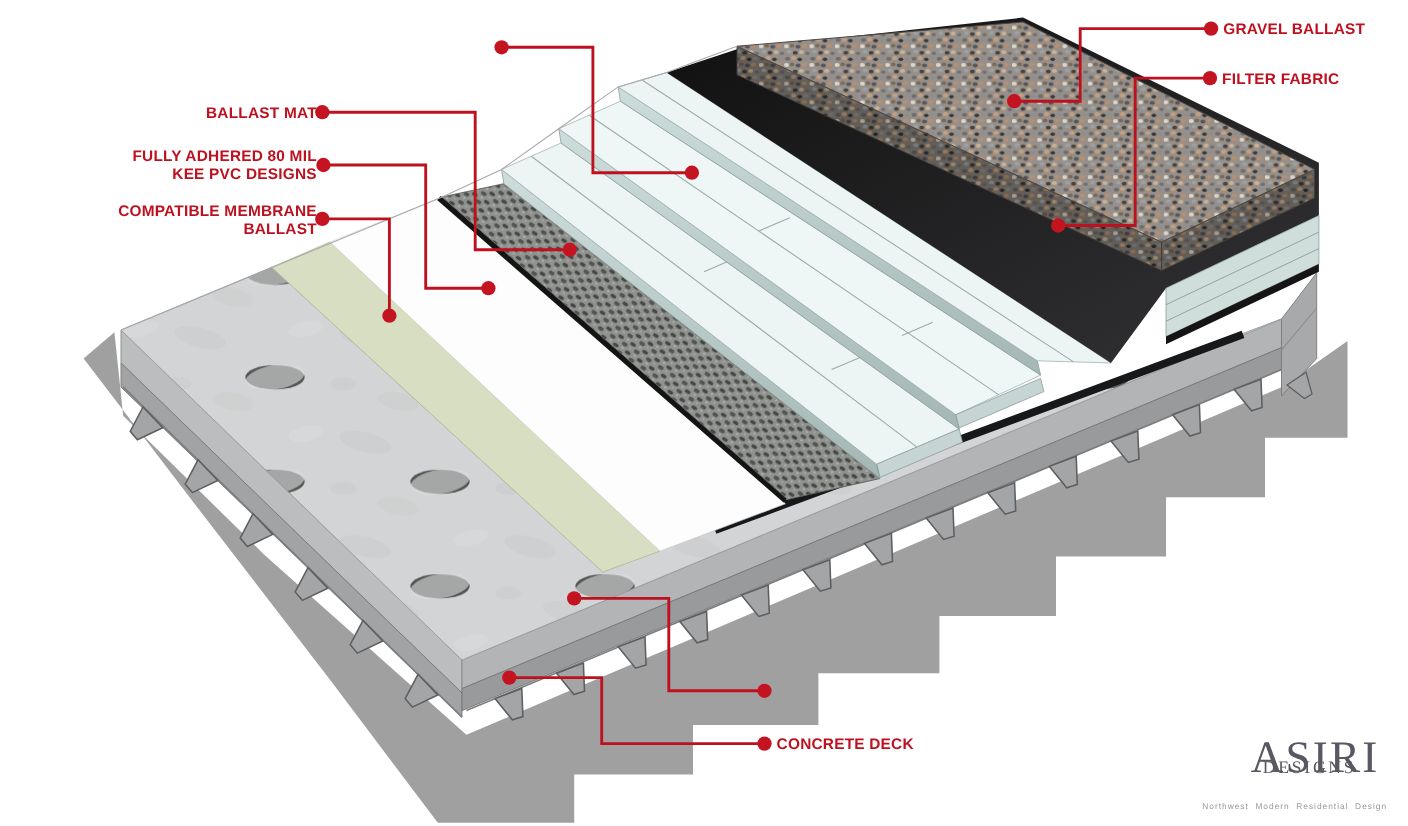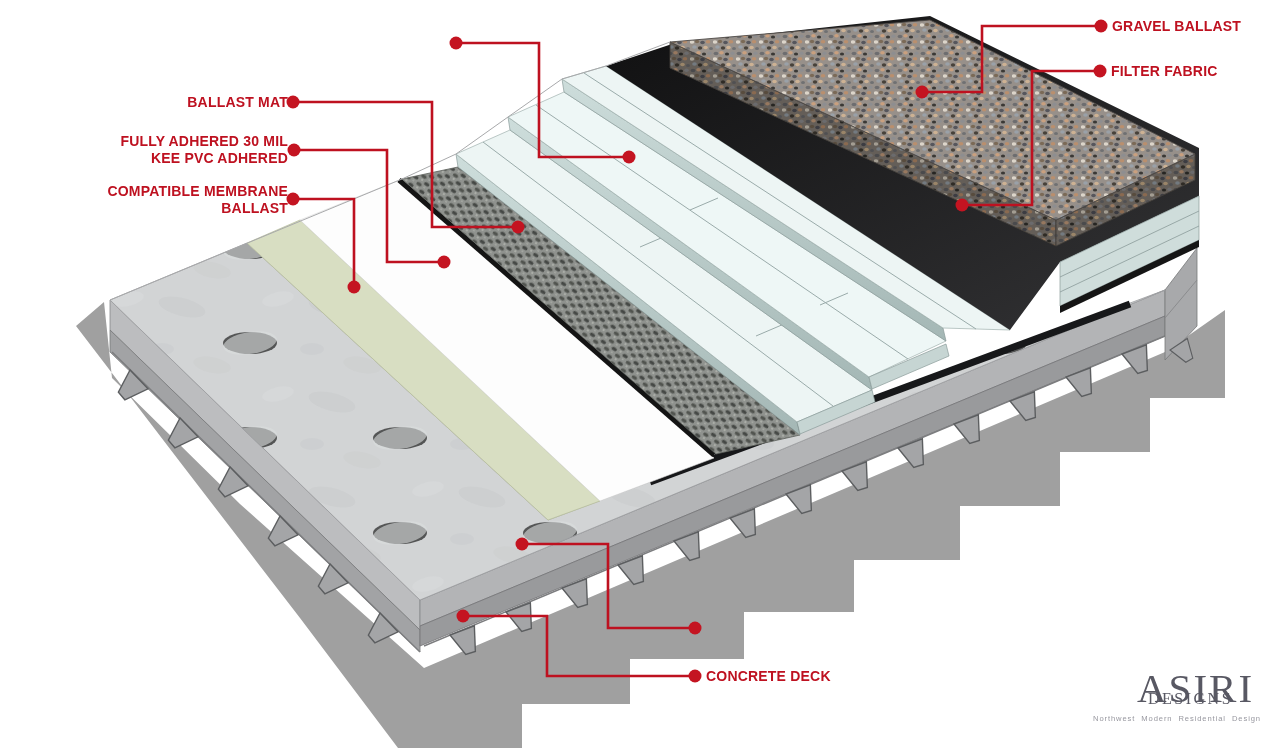--- a/index.html
+++ b/index.html
@@ -7,21 +7,21 @@
          font-family:"Liberation Sans",sans-serif;}
   #scene{position:absolute;left:0;top:0;}
   .lbl{position:absolute;color:#BE1120;font-weight:700;font-size:14px;line-height:16.5px;
        letter-spacing:.2px;white-space:nowrap;}
   .lbl.right-al{text-align:right;}
   .lbl.left-al{text-align:center;}
   #logo{position:absolute;left:1093px;top:668px;width:156px;height:62px;color:#585863;}
   #logo .brand{font-family:"Liberation Serif",serif;font-size:41px;letter-spacing:2px;line-height:1;margin-left:44px;}
   #logo .suffix{position:absolute;left:55px;top:22px;font-family:"Liberation Serif",serif;
                 font-size:16px;letter-spacing:2.5px;}
-  #logo .tagline{position:absolute;left:0;top:46px;width:150px;text-align:center;
+  #logo .tagline{position:absolute;left:0;top:60px;width:150px;text-align:center;
                  font-size:7.6px;letter-spacing:.9px;word-spacing:3px;color:#97979f;white-space:nowrap;}
 </style>
 </head>
 <body>
 
 <div id="stage">
 
   <svg id="scene" width="1280" height="751" viewBox="0 0 1280 751">
     <defs>
       <pattern id="pGravelTop" width="23" height="17" patternUnits="userSpaceOnUse">
@@ -204,22 +204,22 @@
         <circle cx="695" cy="676" r="6.5"></circle>
     </g>
   </svg>
 
 
   <div class="lbl right-al" style="right:992px;top:94px;">
     <span>BALLAST MAT</span>
   </div>
 
   <div class="lbl right-al" style="right:992px;top:133px;">
-    <span>FULLY ADHERED 30 MIL</span><br>
-    <span>KEE PVC ADHERED</span>
+    <span>FULLY ADHERED 80 MIL</span><br>
+    <span>KEE PVC DESIGNS</span>
   </div>
 
   <div class="lbl right-al" style="right:992px;top:183px;">
     <span>COMPATIBLE MEMBRANE</span><br>
     <span>BALLAST</span>
   </div>
 
   <div class="lbl left-al" style="left:1112px;top:18px;">
     <span>GRAVEL BALLAST</span>
   </div>

